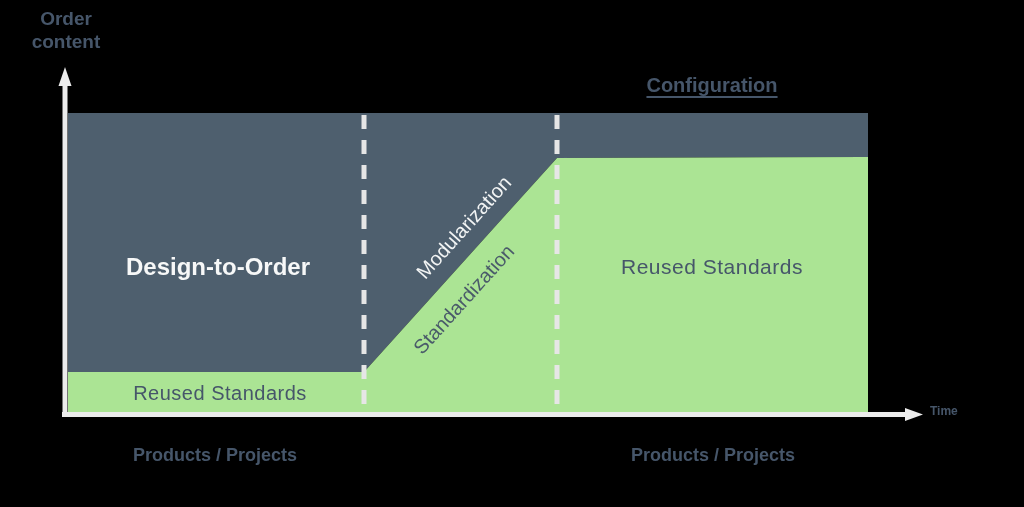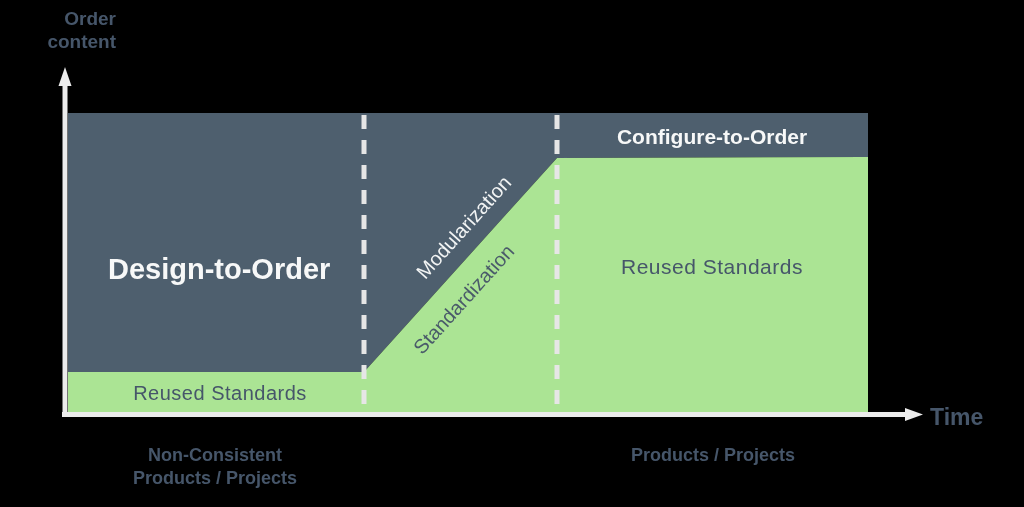--- a/index.html
+++ b/index.html
@@ -27,37 +27,36 @@
     color: #46566a;
   }
   .y-axis-label {
     left: 16px;
     top: 7px;
     width: 100px;
     font-size: 19px;
     font-weight: 700;
     line-height: 23px;
     white-space: normal;
-    text-align: right;
   }
   .section-header {
     top: 74px;
     width: 220px;
     font-size: 20px;
     font-weight: 700;
     text-decoration: underline;
     text-underline-offset: 4px;
   }
   .section-header.left  { left: 105px; }
   .section-header.right { left: 602px; }
   .design-to-order {
     left: 108px;
     top: 253px;
     width: 220px;
-    font-size: 29px;
+    font-size: 24px;
     font-weight: 700;
     color: #f7f8f8;
   }
   .configure-to-order {
     left: 592px;
     top: 125px;
     width: 240px;
     font-size: 21px;
     font-weight: 700;
     color: #f7f8f8;
@@ -88,21 +87,21 @@
   }
   .standardization {
     left: 364px;
     top: 288px;
     color: #4a5b6a;
   }
   .x-axis-label {
     left: 930px;
     top: 404px;
     width: 70px;
-    font-size: 23px;
+    font-size: 12px;
     font-weight: 700;
     text-align: left;
   }
   .footer {
     top: 444px;
     width: 260px;
     font-size: 18px;
     line-height: 23px;
   }
   .footer .line1 { font-weight: 700; }
@@ -126,33 +125,32 @@
 
     <line x1="65" y1="414" x2="65" y2="84" stroke-width="5" stroke="#ececec"></line>
     <polygon points="65,67 58.5,86 71.5,86" fill="#ececec"></polygon>
 
     <line x1="62" y1="414.5" x2="907" y2="414.5" stroke-width="5" stroke="#ececec"></line>
     <polygon points="923,414.5 905,408 905,421" fill="#ececec"></polygon>
   </svg>
 
   <div class="label y-axis-label">Order content</div>
 
+  <div class="label section-header right">Configuration</div>
 
   <div class="label design-to-order">Design-to-Order</div>
-  <div class="label configure-to-order">Configure-to-Order</div>
 
   <div class="label reused-left">Reused Standards</div>
   <div class="label reused-right">Reused Standards</div>
 
   <div class="label diag-label modularization">Modularization</div>
   <div class="label diag-label standardization">Standardization</div>
 
   <div class="label x-axis-label">Time</div>
 
   <div class="label footer left">
-    <div class="line1">Non-Consistent</div>
     <div class="line2">Products / Projects</div>
   </div>
   <div class="label footer right">
     <div class="line2">Products / Projects</div>
   </div>
 
 </div>
 
 </body></html>

